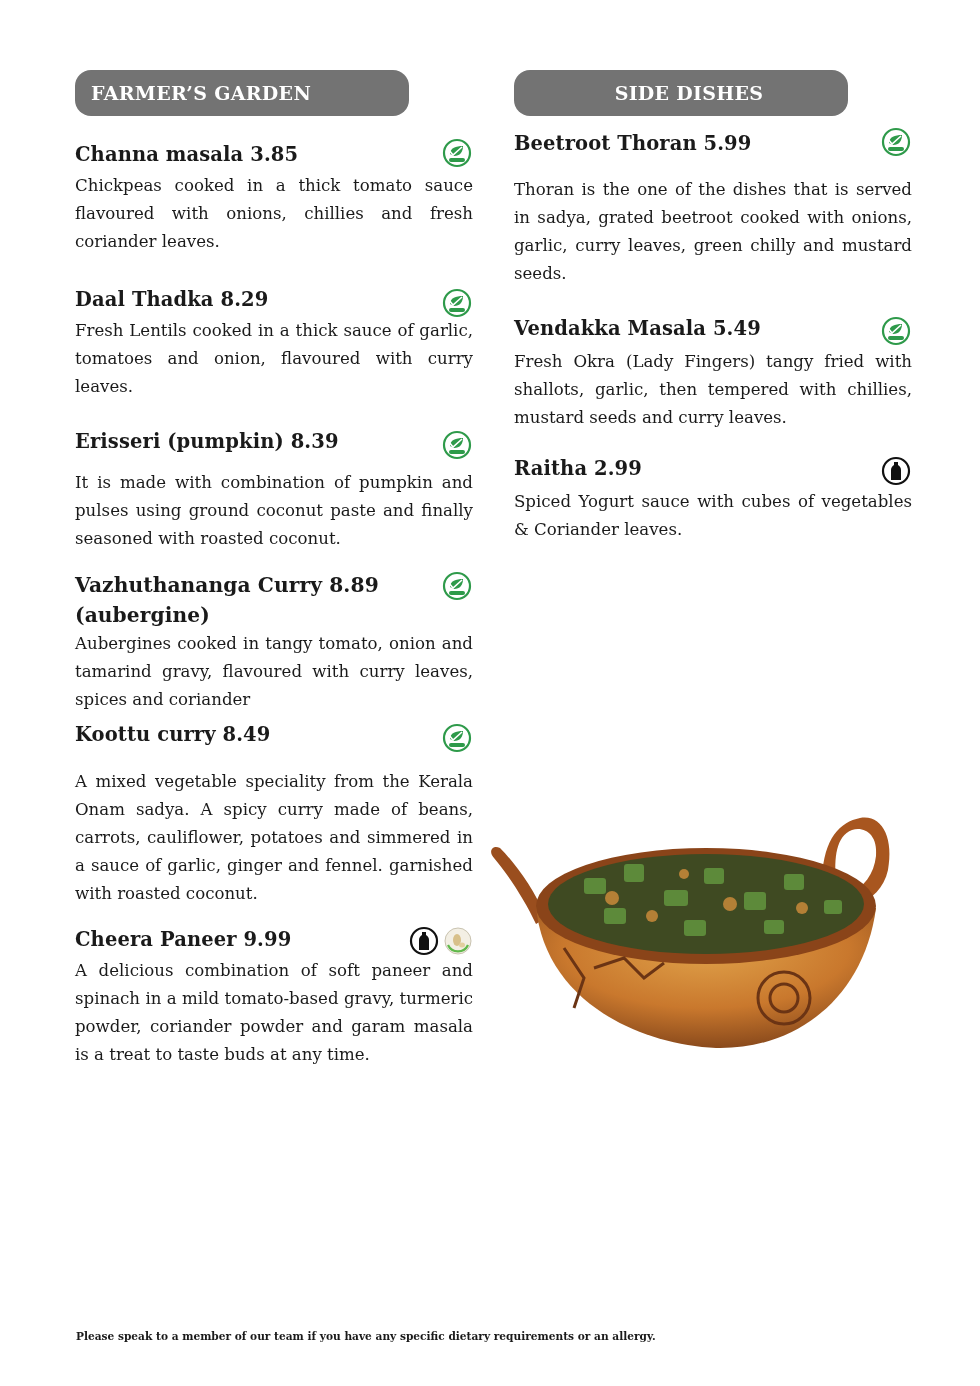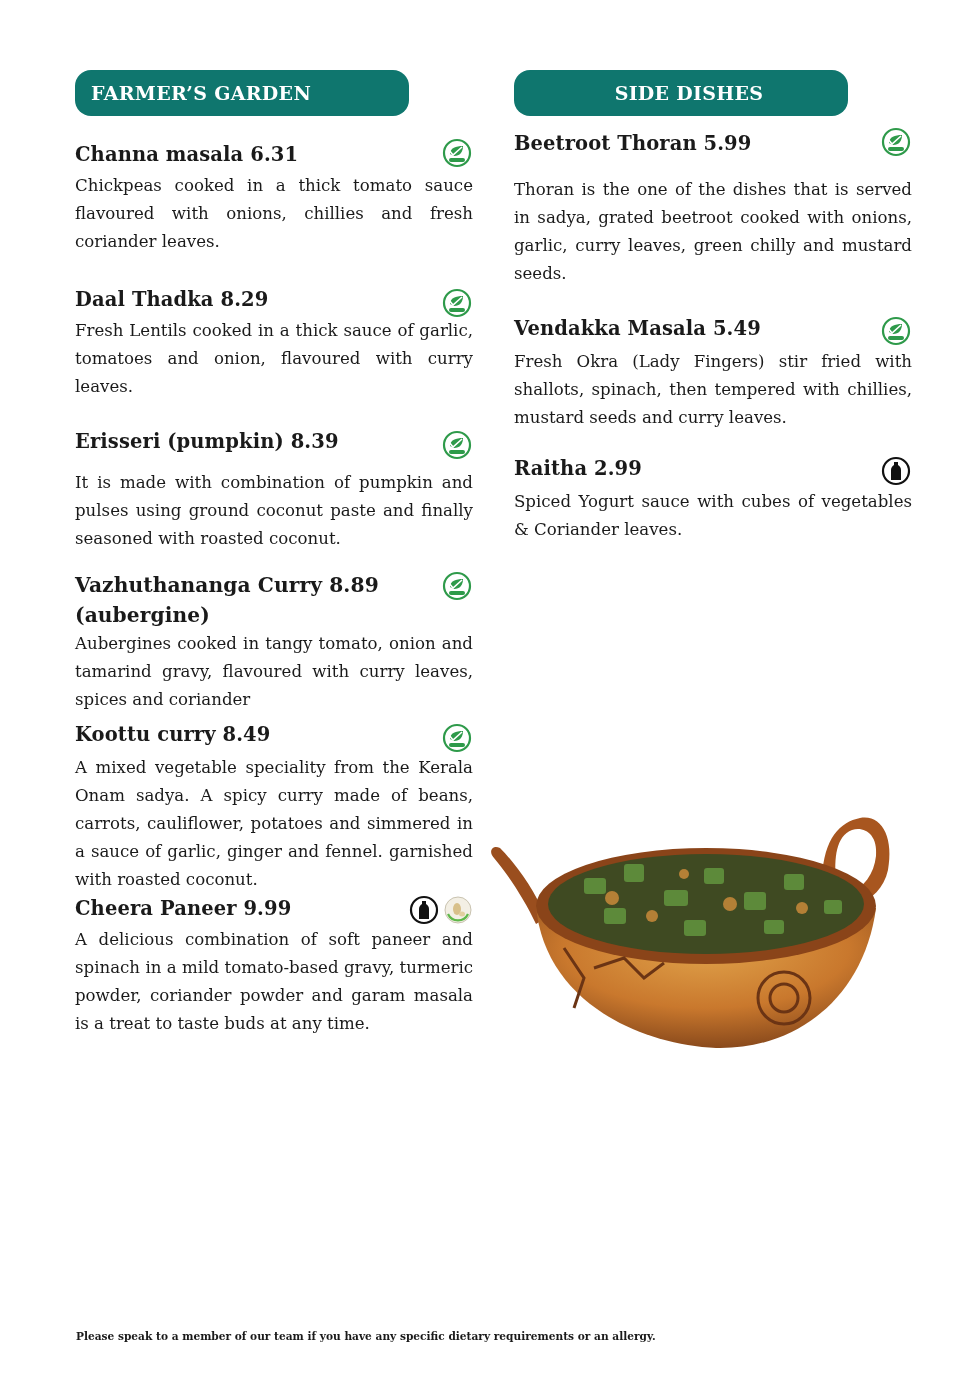--- a/index.html
+++ b/index.html
@@ -4,21 +4,21 @@
 <style>
   html, body { margin: 0; padding: 0; }
   body {
     width: 980px; height: 1386px; background: #ffffff; position: relative; overflow: hidden;
     font-family: "DejaVu Serif", "Liberation Serif", serif; color: #1a1a1a;
   }
   .col { position: absolute; top: 70px; width: 398px; }
   .col-left { left: 75px; }
   .col-right { left: 514px; }
   .pill {
-    background: #0f766e; color: #ffffff; border-radius: 16px;
+    background: #737373; color: #ffffff; border-radius: 16px;
     height: 46px; line-height: 46px; padding-left: 16px; box-sizing: border-box;
     font-family: "DejaVu Serif", serif; font-weight: bold; font-size: 19px; letter-spacing: 0.3px;
     margin-left: 0px;
   }
   .col-left .pill { width: 334px; }
   .col-right .pill { width: 334px; text-align: center; }
   .item { position: relative; }
   .item-title {
     font-weight: bold; font-size: 19.5px; line-height: 30px; margin: 0; padding-right: 48px;
     letter-spacing: 0.1px;
@@ -55,21 +55,21 @@
       <ellipse cx="14" cy="14" rx="4" ry="6" fill="#d8c08a"></ellipse>
       <ellipse cx="19" cy="19" rx="3" ry="2.5" fill="#e2cf9f"></ellipse>
     </symbol>
   </defs>
 </svg>
 
 <div class="col col-left">
   <div class="pill">FARMER’S GARDEN</div>
 
   <div class="item" style="margin-top:24px">
-    <p class="item-title">Channa masala 6.31</p>
+    <p class="item-title">Channa masala 3.85</p>
     <div class="badges">
         <svg class="badge" style="margin-top:-2px;margin-right:1px">
           <use href="#vegan-sym"></use>
         </svg>
       </div>
     <p class="item-desc">Chickpeas cooked in a thick tomato sauce flavoured with onions, chillies and fresh coriander leaves.</p>
   </div>
 
   <div class="item" style="margin-top:29px">
     <p class="item-title">Daal Thadka 8.29</p>
@@ -101,24 +101,24 @@
     <p class="item-desc" style="margin-top:0">Aubergines cooked in tangy tomato, onion and tamarind gravy, flavoured with curry leaves, spices and coriander</p>
   </div>
 
   <div class="item" style="margin-top:6px">
     <p class="item-title">Koottu curry 8.49</p>
     <div class="badges">
         <svg class="badge" style="margin-top:3px;margin-right:1px">
           <use href="#vegan-sym"></use>
         </svg>
       </div>
-    <p class="item-desc" style="margin-top:4px">A mixed vegetable speciality from the Kerala Onam sadya. A spicy curry made of beans, carrots, cauliflower, potatoes and simmered in a sauce of garlic, ginger and fennel. garnished with roasted coconut.</p>
-  </div>
-
-  <div class="item" style="">
+    <p class="item-desc" style="margin-top:18px">A mixed vegetable speciality from the Kerala Onam sadya. A spicy curry made of beans, carrots, cauliflower, potatoes and simmered in a sauce of garlic, ginger and fennel. garnished with roasted coconut.</p>
+  </div>
+
+  <div class="item" style="margin-top:17px">
     <p class="item-title" style="padding-right:80px">Cheera Paneer 9.99</p>
     <div class="badges">
       <svg class="badge" style="margin-top:1px">
           <use href="#milk-sym"></use>
         </svg>
       <svg class="badge" style="margin-top:1px">
           <use href="#nuts-sym"></use>
         </svg>
     </div>
     <p class="item-desc" style="margin-top:2px">A delicious combination of soft paneer and spinach in a mild tomato-based gravy, turmeric powder, coriander powder and garam masala is a treat to taste buds at any time.</p>
@@ -139,21 +139,21 @@
     <p class="item-desc" style="margin-top:17px">Thoran is the one of the dishes that is served in sadya, grated beetroot cooked with onions, garlic, curry leaves, green chilly and mustard seeds.</p>
   </div>
 
   <div class="item" style="margin-top:26px">
     <p class="item-title">Vendakka Masala 5.49</p>
     <div class="badges">
         <svg class="badge" style="margin-top:2px;margin-right:1px">
           <use href="#vegan-sym"></use>
         </svg>
       </div>
-    <p class="item-desc" style="margin-top:4px">Fresh Okra (Lady Fingers) stir fried with shallots, spinach, then tempered with chillies, mustard seeds and curry leaves.</p>
+    <p class="item-desc" style="margin-top:4px">Fresh Okra (Lady Fingers) tangy fried with shallots, garlic, then tempered with chillies, mustard seeds and curry leaves.</p>
   </div>
 
   <div class="item" style="margin-top:22px">
     <p class="item-title">Raitha 2.99</p>
     <div class="badges">
         <svg class="badge" style="margin-top:2px;margin-right:1px">
           <use href="#milk-sym"></use>
         </svg>
       </div>
     <p class="item-desc" style="margin-top:4px">Spiced Yogurt sauce with cubes of vegetables &amp; Coriander leaves.</p>

